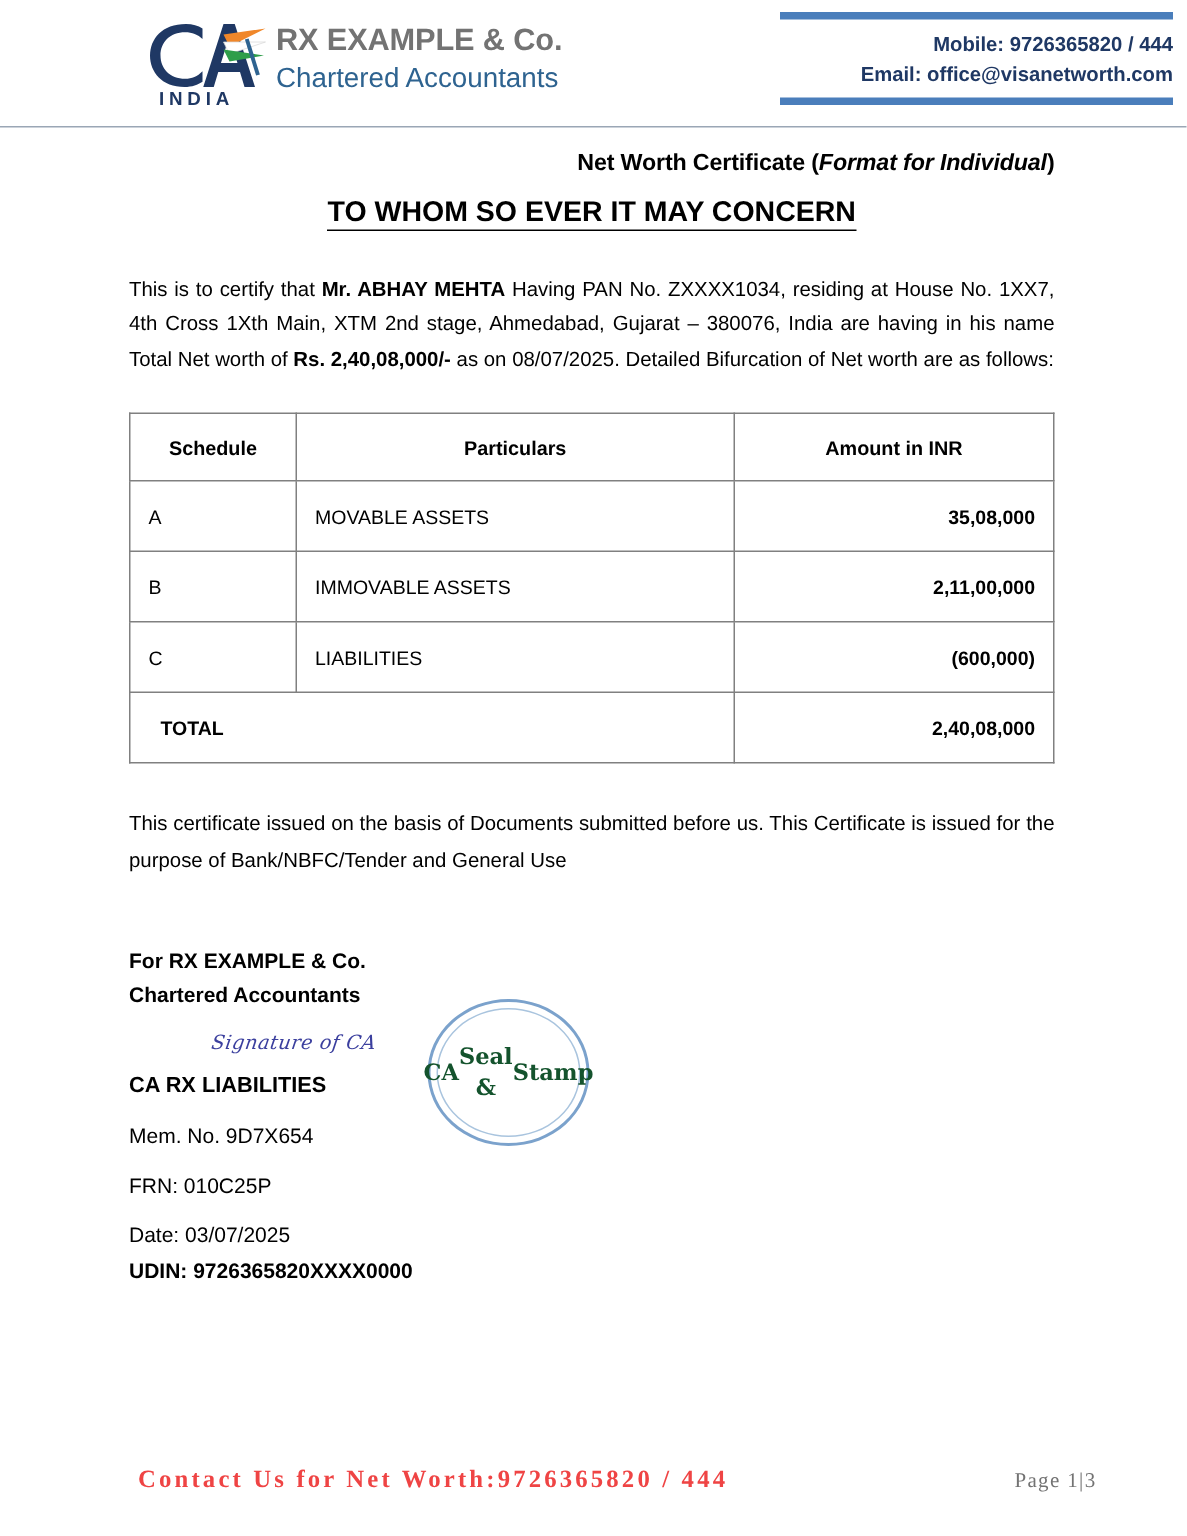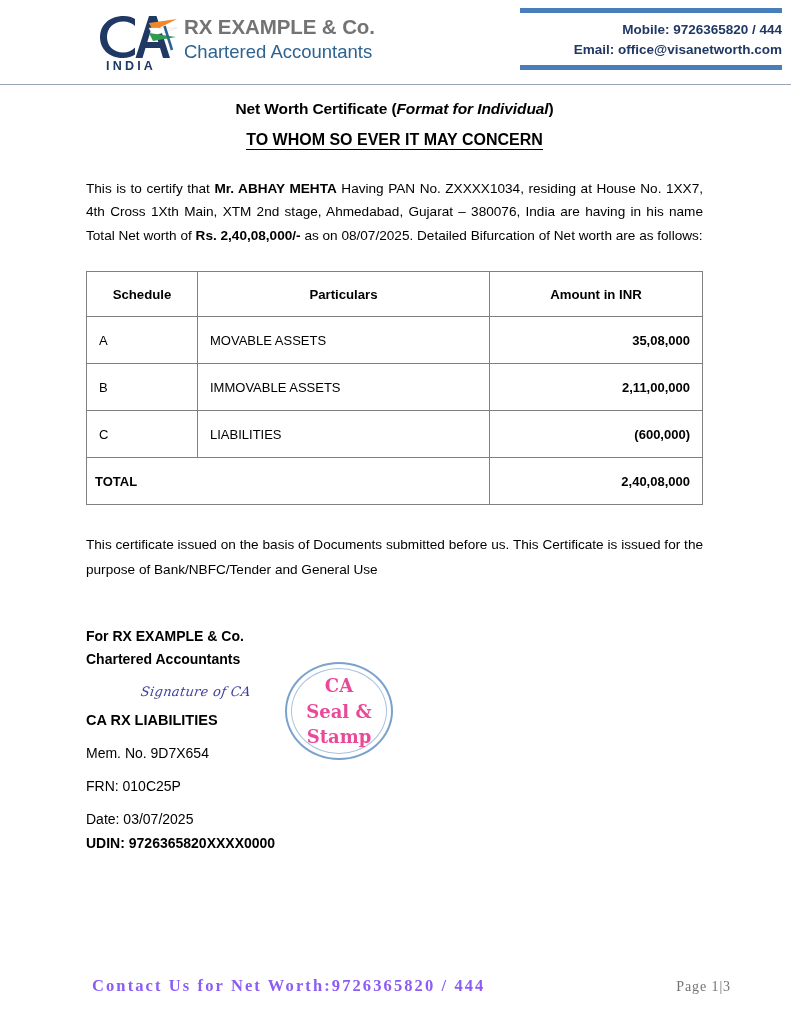--- a/index.html
+++ b/index.html
@@ -98,32 +98,32 @@
 
   
   .content {
     position: absolute;
     left: 86px;
     right: 88px;
     top: 95px;
   }
 
   .doc-title {
-    text-align: center;
+    text-align: right;
     font-size: 15.5px;
     font-weight: bold;
     margin-top: 5px;
     letter-spacing: -0.1px;
   }
   .doc-title .ital {
     font-style: italic;
   }
   .doc-subtitle {
     text-align: center;
-    font-size: 16px;
+    font-size: 19px;
     font-weight: bold;
     margin-top: 13px;
   }
   .doc-subtitle span {
     border-bottom: 1.5px solid #000;
     padding-bottom: 1px;
   }
 
   .para {
     font-size: 13.6px;
@@ -159,21 +159,21 @@
     font-size: 13px;
     vertical-align: middle;
   }
   .cell-sched { padding-left: 12px; }
   .cell-part  { padding-left: 12px; }
   .cell-amt   { padding-right: 12px; text-align: right; font-weight: bold; }
   .total-row td {
     height: 47px;
   }
   .total-label {
-    padding-left: 8px;
+    padding-left: 20px;
     font-size: 14px;
     font-weight: bold;
   }
   .total-amt {
     padding-right: 12px;
     text-align: right;
     font-size: 14px;
     font-weight: bold;
   }
 
@@ -236,46 +236,46 @@
     position: absolute;
     inset: 4px;
     border: 1.3px solid #a9c4de;
     border-radius: 50%;
     box-sizing: border-box;
   }
   .seal-text {
     position: absolute;
     inset: 0;
     display: flex;
-    flex-direction: column;
+    flex-direction: row;
     align-items: center;
     justify-content: center;
     font-family: "DejaVu Serif", serif;
-    font-size: 18px;
-    color: #ec4899;
+    font-size: 15px;
+    color: #14532d;
     line-height: 1.42;
     font-weight: bold;
     text-align: center;
   }
 
   
   .footer {
     position: absolute;
     left: 92px;
     right: 60px;
     bottom: 28px;
     display: flex;
     align-items: baseline;
     justify-content: space-between;
   }
   .footer-contact {
     font-family: "Liberation Serif", serif;
     font-size: 16.5px;
     font-weight: bold;
-    color: #8b5cf6;
+    color: #ef4444;
     letter-spacing: 2.1px;
     white-space: nowrap;
   }
   .footer-page {
     font-family: "Liberation Serif", serif;
     font-size: 14px;
     color: #737373;
     letter-spacing: 0.9px;
     white-space: nowrap;
   }

